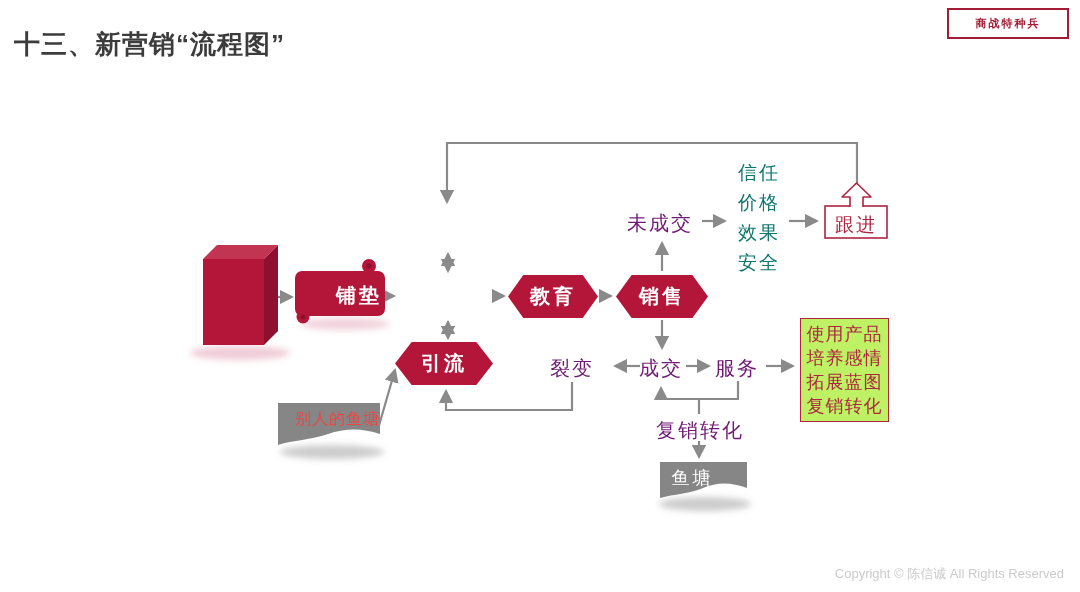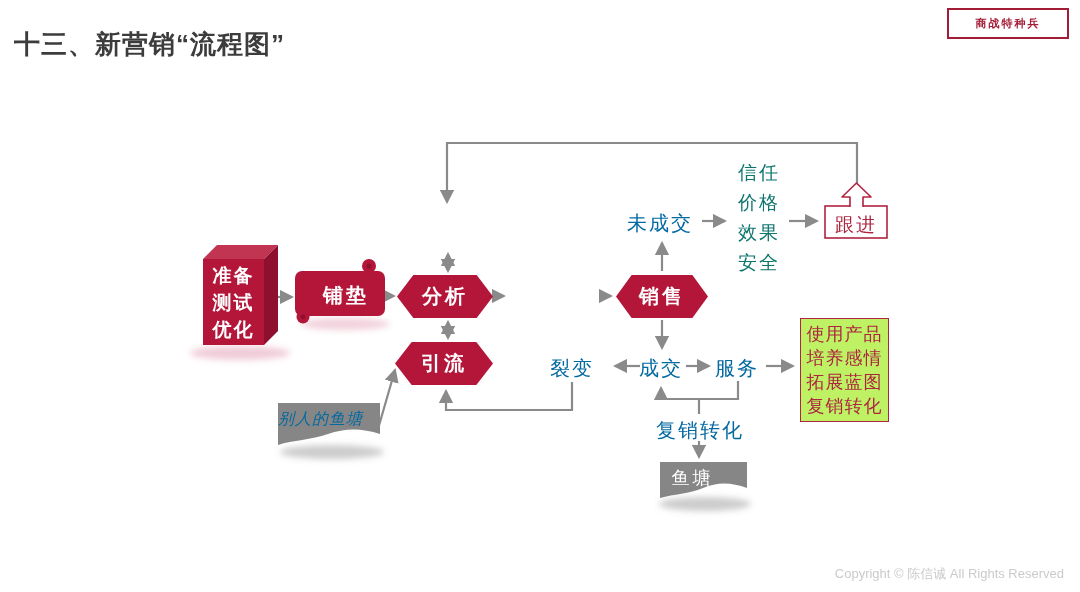--- a/index.html
+++ b/index.html
@@ -18,42 +18,42 @@
   .hex{
     display:flex;align-items:center;justify-content:center;background:#b4163a;color:#ffffff;
     font-size:20px;font-weight:600;letter-spacing:3px;
     clip-path:polygon(17% 0,83% 0,100% 50%,83% 100%,17% 100%,0 50%);
   }
   .hex-interaction{left:400px;top:207px;width:97px;height:43px;}
   .hex-analysis{left:397px;top:275px;width:96px;height:43px;}
   .hex-education{left:508px;top:275px;width:90px;height:43px;}
   .hex-sales{left:616px;top:275px;width:92px;height:43px;}
   .hex-traffic{left:395px;top:342px;width:98px;height:43px;}
-  .redlabel{color:#0369a1;font-size:20px;text-align:center;letter-spacing:2px;}
+  .redlabel{color:#701a75;font-size:20px;text-align:center;letter-spacing:2px;}
   .lbl-notclosed{left:620px;top:210px;width:80px;}
   .lbl-fission{left:548px;top:355px;width:48px;}
   .lbl-closed{left:637px;top:355px;width:48px;}
   .lbl-service{left:713px;top:355px;width:48px;}
   .lbl-repeat{left:655px;top:417px;width:90px;}
   .objections{
     left:733px;top:158px;width:52px;color:#0f766e;font-size:19px;text-align:center;
     line-height:30px;letter-spacing:2px;
   }
   .benefits{
     left:800px;top:318px;width:87px;border:1.5px solid #b02440;color:#ae2540;
     font-size:18px;text-align:center;line-height:24px;padding:3px 0;letter-spacing:1px;background:#bef264;
   }
   .cube-text{
     left:203px;top:262px;width:61px;color:#ffffff;font-size:19px;font-weight:bold;
     text-align:center;line-height:27px;letter-spacing:2px;
   }
-  .scroll-text{left:301px;top:282px;width:90px;color:#fff;font-size:20px;font-weight:bold;text-align:center;letter-spacing:3px;}
+  .scroll-text{left:292px;top:282px;width:90px;color:#fff;font-size:20px;font-weight:bold;text-align:right;letter-spacing:3px;}
   .followup-text{left:826px;top:212px;width:60px;color:#ae2540;font-size:19px;text-align:center;letter-spacing:2px;}
   .pond-text{left:660px;top:466px;width:65px;color:#fff;font-size:18px;text-align:center;letter-spacing:3px;}
-  .otherspond-text{left:278px;top:409px;width:102px;color:#0369a1;font-size:16px;text-align:left;letter-spacing:1px;font-style:italic;}
+  .otherspond-text{left:278px;top:409px;width:102px;color:#ef4444;font-size:16px;text-align:right;letter-spacing:1px;}
   .copyright{left:834px;top:565px;width:230px;font-size:13px;color:#cbcbcb;text-align:right;}
   svg.layer{position:absolute;left:0;top:0;}
 </style>
 </head>
 <body>
 
 <div class="canvas">
 
   <div class="abs title">十三、新营销“流程图”</div>
   <div class="abs badge">商战特种兵</div>
@@ -113,29 +113,24 @@
 
     <path d="M278 403 L380 403 L380 434 C362 428 345 428 328 434 C311 440 293 440 278 445 Z" fill="#868686"></path>
     <path d="M660 462 L747 462 L747 488 C731 482 717 482 703 488 C689 494 674 494 660 498 Z" fill="#868686"></path>
 
     <g>
       <rect x="825" y="206" width="62" height="32" fill="#ffffff" stroke="#b02440" stroke-width="1.6"></rect>
       <path d="M850 207 L850 197 L842 197 L856.5 183 L871 197 L863 197 L863 207" fill="#ffffff" stroke="#b02440" stroke-width="1.6" stroke-linejoin="round"></path>
     </g>
   </svg>
 
-  <div class="abs hex hex-analysis">分析</div>
+  <div class="abs hex hex-education">教育</div>
   <div class="abs hex hex-sales">销售</div>
   <div class="abs hex hex-traffic">引流</div>
 
-  <div class="abs cube-text">
-    <div>准备</div>
-    <div>测试</div>
-    <div>优化</div>
-  </div>
 
   <div class="abs scroll-text">铺垫</div>
 
   <div class="abs redlabel lbl-notclosed">未成交</div>
   <div class="abs objections">
     <div>信任</div>
     <div>价格</div>
     <div>效果</div>
     <div>安全</div>
   </div>

